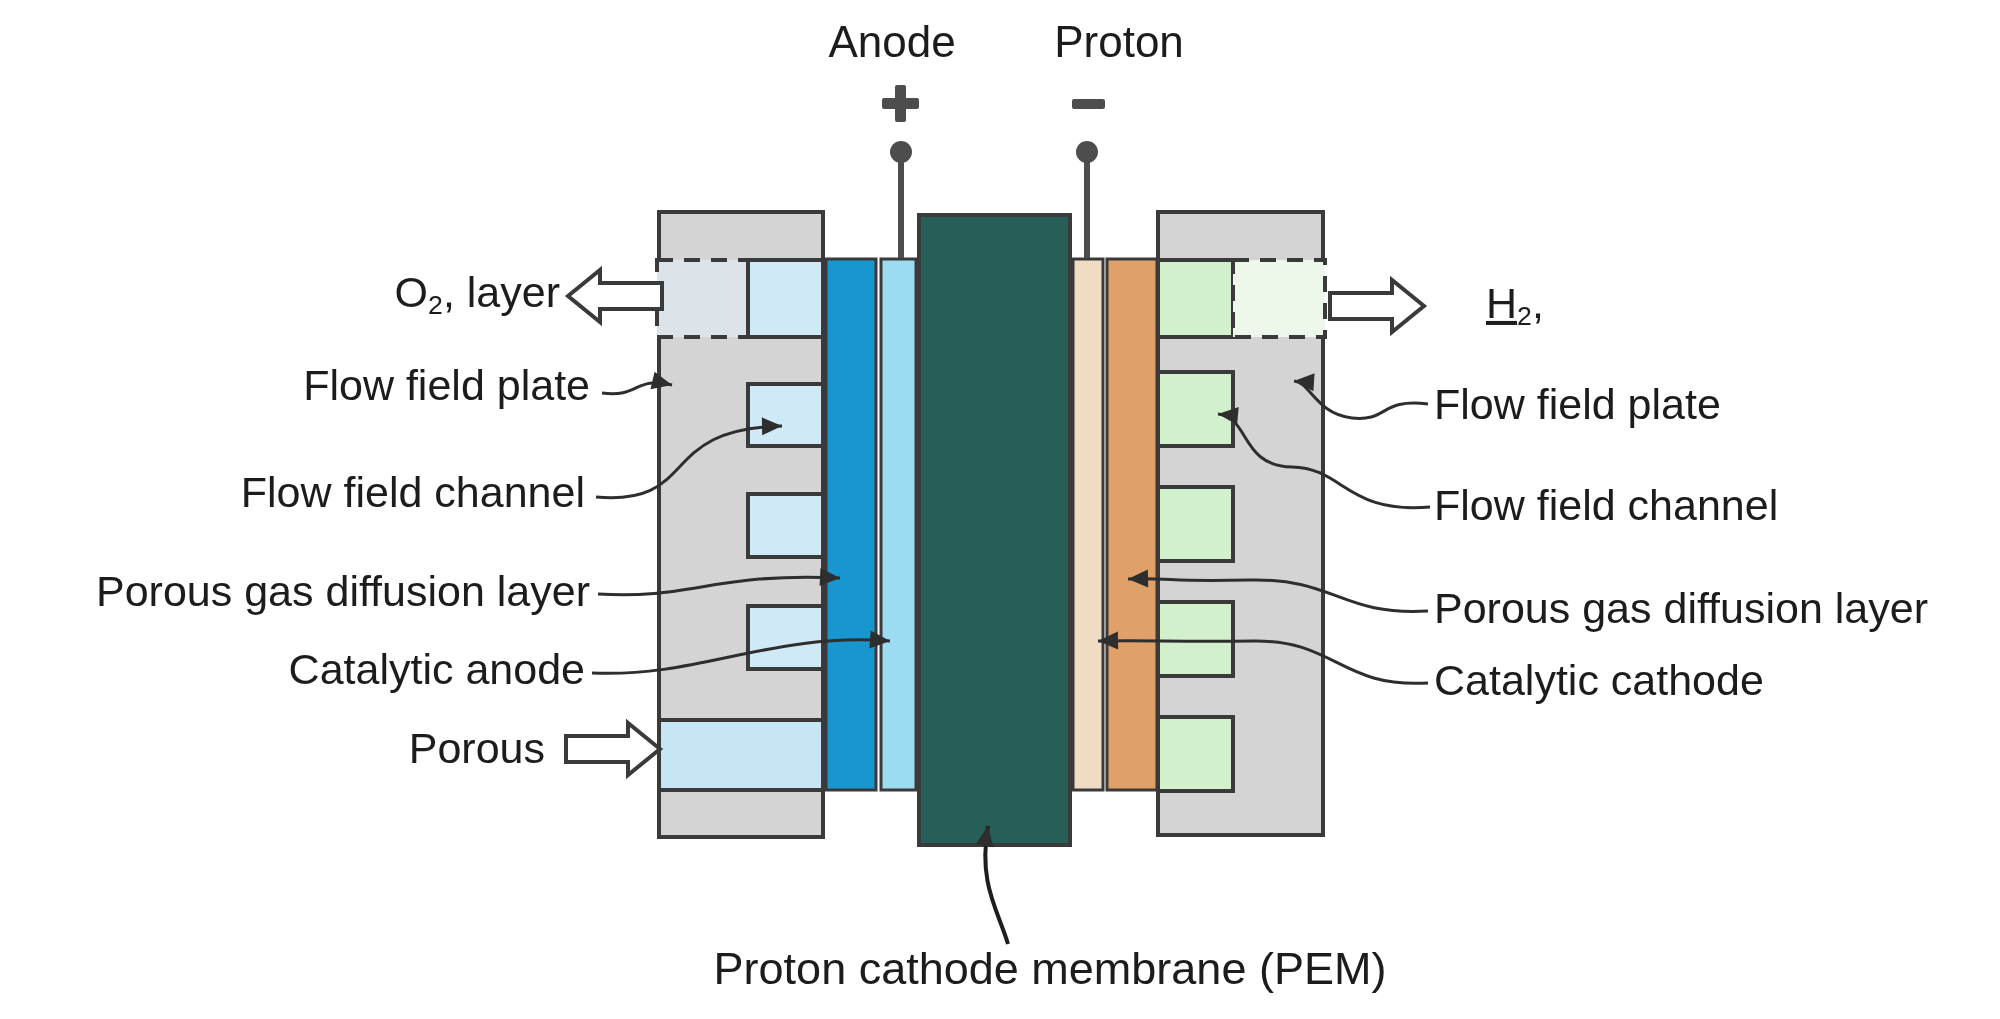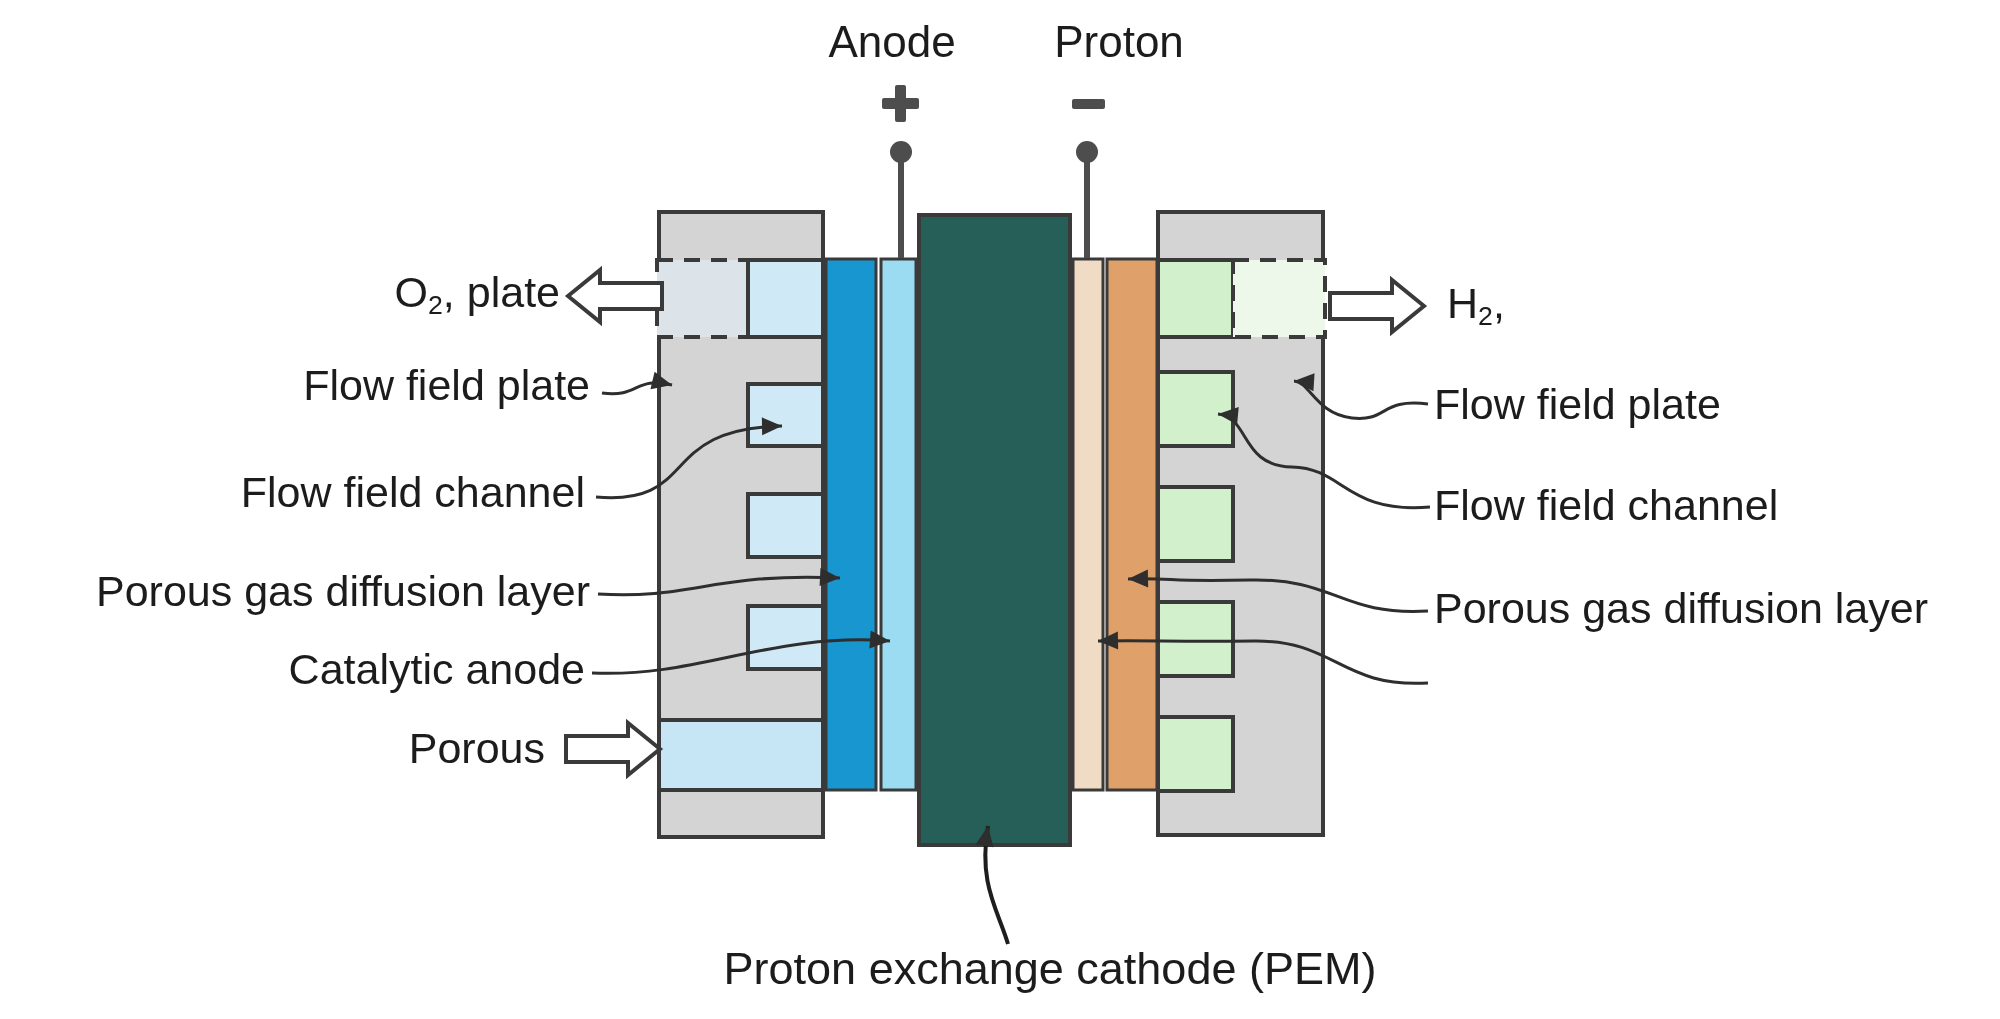--- a/index.html
+++ b/index.html
@@ -85,30 +85,31 @@
     <path d="M1428,611 C1340,616 1336,578 1250,580 S1180,578 1128,579" stroke="#2e2e2e" stroke-width="3" fill="none" marker-end="url(#arr)"></path>
     <path d="M1428,683 C1340,688 1336,640 1254,641 S1150,640 1098,641" stroke="#2e2e2e" stroke-width="3" fill="none" marker-end="url(#arr)"></path>
 
     <path d="M1008,944 C998,910 978,884 988,826" stroke="#1e1e1e" stroke-width="4" fill="none" marker-end="url(#arr)"></path>
   </svg>
 
   <div class="lbl toplbl center" style="left:892px; top:42px;">Anode</div>
   <div class="lbl toplbl center" style="left:1119px; top:42px;">Proton</div>
 
   <div class="lbl" style="right:1440px; top:295px;">
-    <span>O</span><span class="sub">2</span><span>, plate</span>
+    <span>O</span><span class="sub">2</span><span>, layer</span>
   </div>
   <div class="lbl" style="right:1410px; top:385px;">Flow field plate</div>
   <div class="lbl" style="right:1415px; top:492px;">Flow field channel</div>
   <div class="lbl" style="right:1410px; top:591px;">Porous gas diffusion layer</div>
   <div class="lbl" style="right:1415px; top:669px;">Catalytic anode</div>
   <div class="lbl" style="right:1455px; top:748px;">Porous</div>
 
-  <div class="lbl" style="left:1447px; top:306px;">
+  <div class="lbl" style="left:1486px; top:306px;text-decoration:underline;">
     <span>H</span><span class="sub">2</span><span>,</span>
   </div>
   <div class="lbl" style="left:1434px; top:404px;">Flow field plate</div>
   <div class="lbl" style="left:1434px; top:505px;">Flow field channel</div>
   <div class="lbl" style="left:1434px; top:608px;">Porous gas diffusion layer</div>
+  <div class="lbl" style="left:1434px; top:680px;">Catalytic cathode</div>
 
-  <div class="lbl pemlbl center" style="left:1050px; top:968px;">Proton exchange cathode (PEM)</div>
+  <div class="lbl pemlbl center" style="left:1050px; top:968px;">Proton cathode membrane (PEM)</div>
 
 </div>
 
 </body></html>

